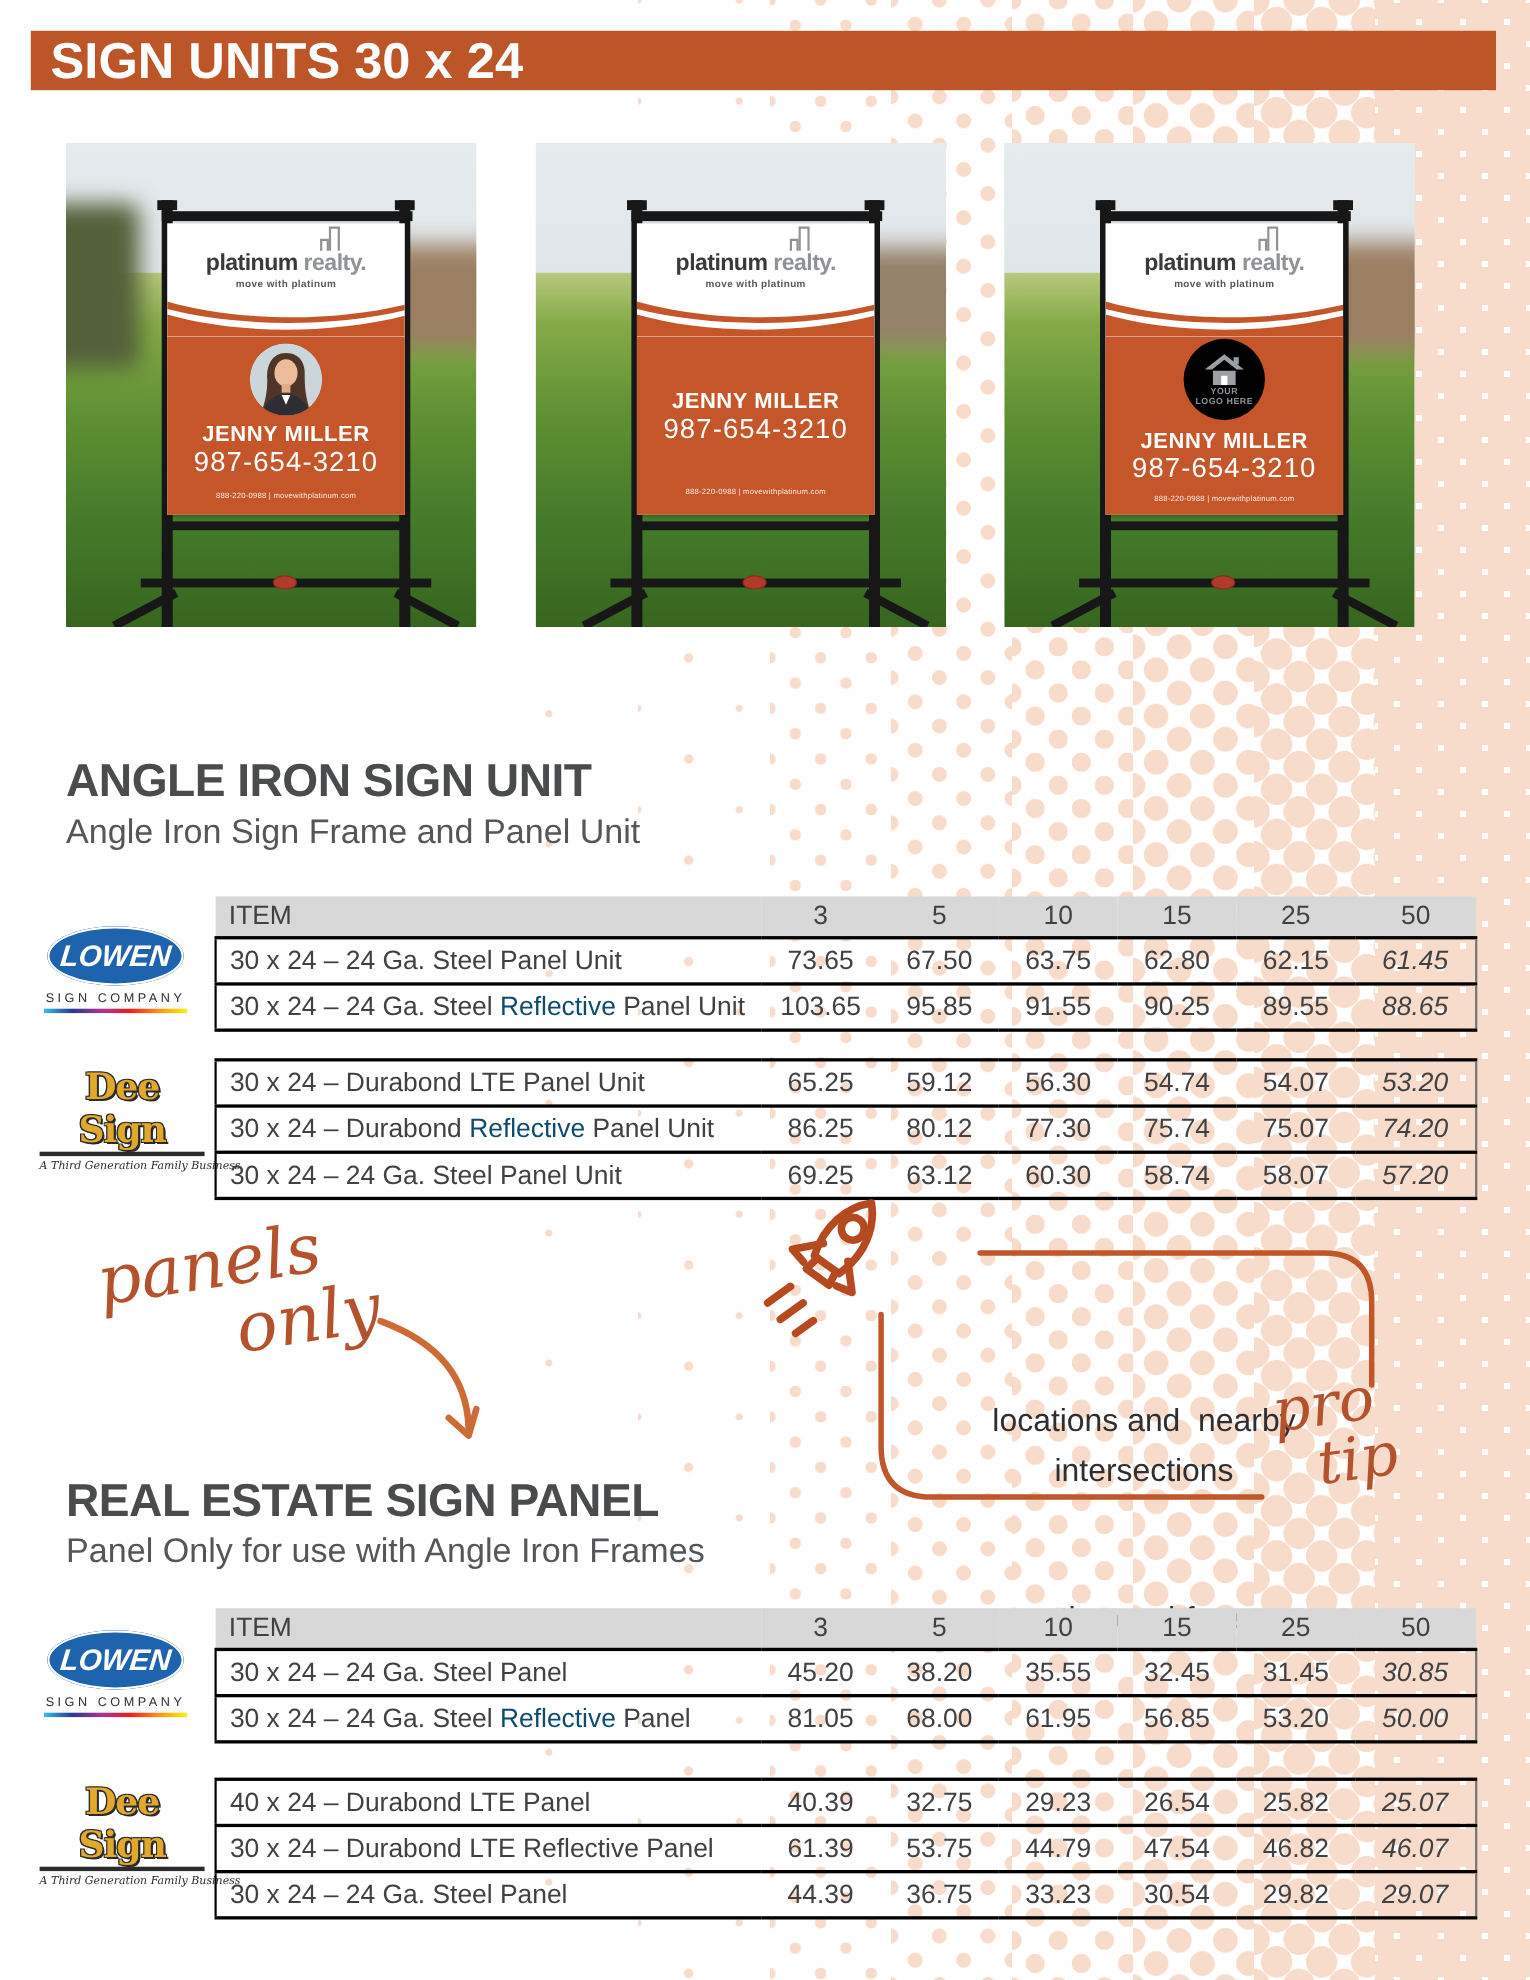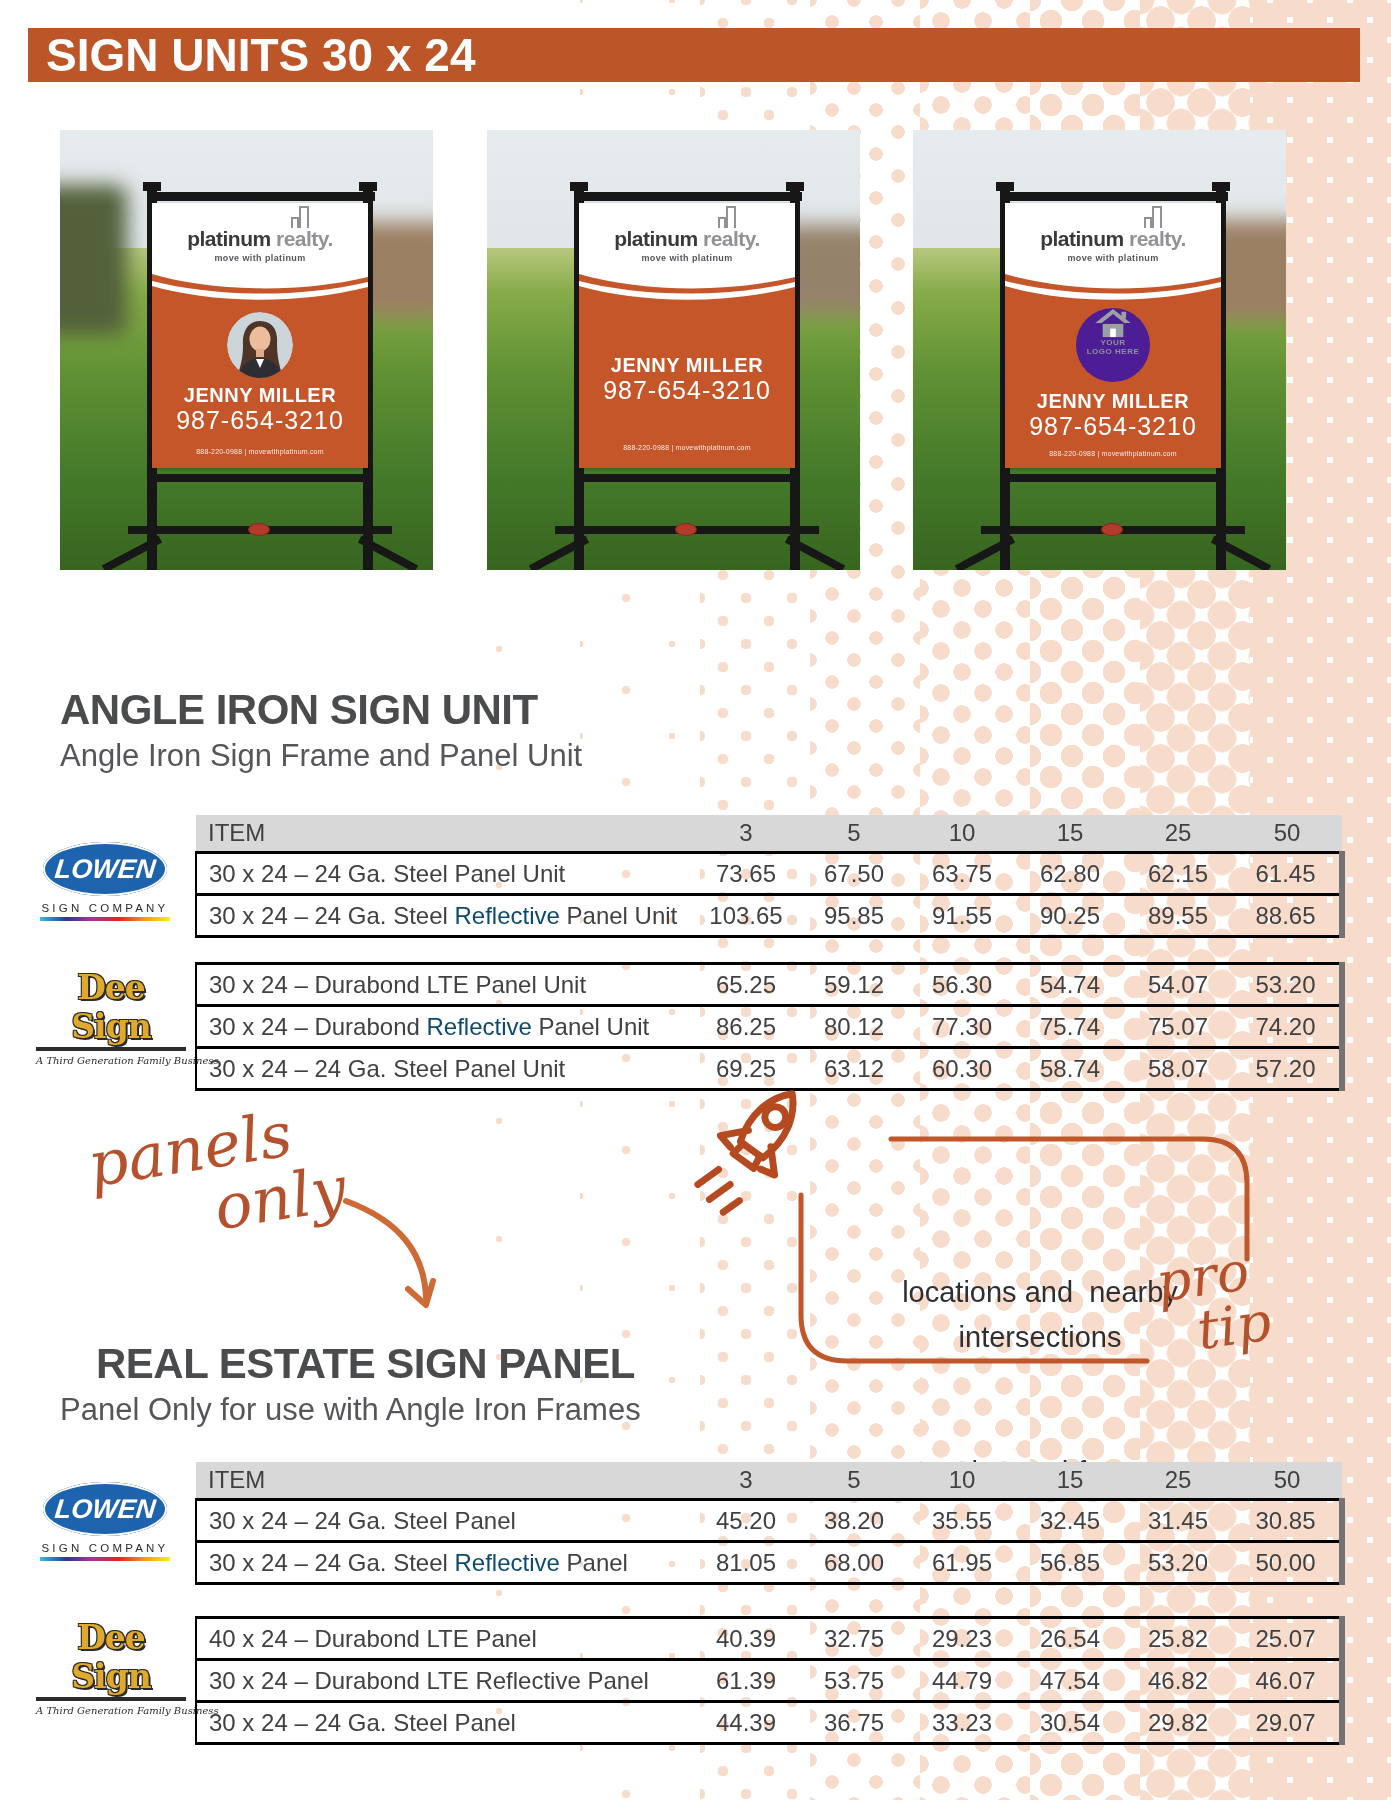--- a/index.html
+++ b/index.html
@@ -34,38 +34,38 @@
   .b1{color:#3a3a3c;font-weight:600;}
   .b2{color:#909295;font-weight:bold;}
   .bldg{position:absolute;left:136px;top:2px;}
   .tagline{position:absolute;left:0;top:50px;width:100%;text-align:center;font-size:9px;font-weight:bold;color:#55565a;letter-spacing:.4px;}
   .swoosh{position:absolute;left:0;top:70px;width:216px;height:33px;display:block;}
   .porange{position:absolute;left:0;top:103px;width:216px;height:162px;background:#c4562a;}
   .agent{position:absolute;left:0;width:100%;text-align:center;color:#fff;font-weight:bold;font-size:20px;letter-spacing:.5px;}
   .phone{position:absolute;left:0;width:100%;text-align:center;color:#fff;font-weight:400;font-size:25px;letter-spacing:1px;}
   .sfooter{position:absolute;left:0;width:100%;text-align:center;color:rgba(255,255,255,.88);font-size:7px;letter-spacing:.2px;}
   .avatarwrap{position:absolute;left:75px;width:66px;height:66px;border-radius:50%;overflow:hidden;}
-  .logocircle{position:absolute;left:71px;width:74px;height:74px;border-radius:50%;background:#4c1d95;
-              display:flex;flex-direction:column;align-items:center;justify-content:flex-start;}
+  .logocircle{position:absolute;left:71px;width:74px;height:74px;border-radius:50%;background:#000000;
+              display:flex;flex-direction:column;align-items:center;justify-content:center;}
   .logoph{font-size:8px;color:#8d9396;letter-spacing:.5px;text-align:center;line-height:9px;font-weight:bold;}
 
   
   .h1{position:absolute;left:60px;font-size:42px;font-weight:bold;color:#4a4b4d;letter-spacing:-0.5px;}
   .h2{position:absolute;left:60px;font-size:31px;color:#55565a;font-weight:normal;}
 
   
   .ptable{position:absolute;left:195px;border-collapse:collapse;table-layout:fixed;width:1146px;color:#414143;}
   .ptable th{background:#d8d8d8;font-weight:normal;font-size:24px;height:34px;}
   .ptable th.item{text-align:left;padding-left:12px;}
   .ptable th.num{text-align:center;}
   .ptable td{border-top:3px solid #000;height:37px;font-size:24px;background:transparent;}
   .ptable tr:last-child td{border-bottom:3px solid #000;}
   .ptable td.item{padding-left:12px;border-left:2px solid #000;}
   .ptable td.num{text-align:center;}
-  .ptable td.last{border-right:6px solid #737373;}
+  .ptable td.last{border-right:2px solid #737373;font-style:italic;}
   .hl{color:#0c4a6e;}
 
   
   .lowen{position:absolute;width:130px;text-align:center;}
   .oval{width:124px;height:54px;background:#1e63ad;border-radius:50%;margin:0 auto;
         display:flex;align-items:center;justify-content:center;box-shadow:inset 0 0 0 2px #fff, inset 0 0 0 6px #1e63ad;}
   .oval span{color:#fff;font-style:italic;font-weight:bold;font-size:27px;letter-spacing:0px;transform:skewX(-6deg);}
   .lsub{font-size:11.5px;letter-spacing:3.2px;color:#2c2c2e;margin-top:6px;white-space:nowrap;}
   .rainbow{height:4px;margin-top:3px;background:linear-gradient(90deg,#35bdea,#2b3990,#a43795,#ec1c24,#f7941d,#fff200);}
   .deesign{position:absolute;width:150px;text-align:center;}
@@ -365,21 +365,21 @@
 </svg>
 <div class="callout-text">
   <div>locations and  nearby intersections</div>
   <div>or thoroughfares.</div>
 </div>
 <div class="script protip">
   <span>pro</span>
   <span class="l2">tip</span>
 </div>
 
-<div class="h1" style="top:1340px;margin-left:36px;">REAL ESTATE SIGN PANEL</div>
+<div class="h1" style="top:1340px;">REAL ESTATE SIGN PANEL</div>
 <div class="h2" style="top:1392px;">Panel Only for use with Angle Iron Frames</div>
 
 <div class="lowen" style="left:40px;top:1482px;">
   <div class="oval">
       <span>LOWEN</span>
     </div>
   <div class="lsub">SIGN COMPANY</div>
   <div class="rainbow"></div>
 </div>
 <table class="ptable" style="top:1462px;">

